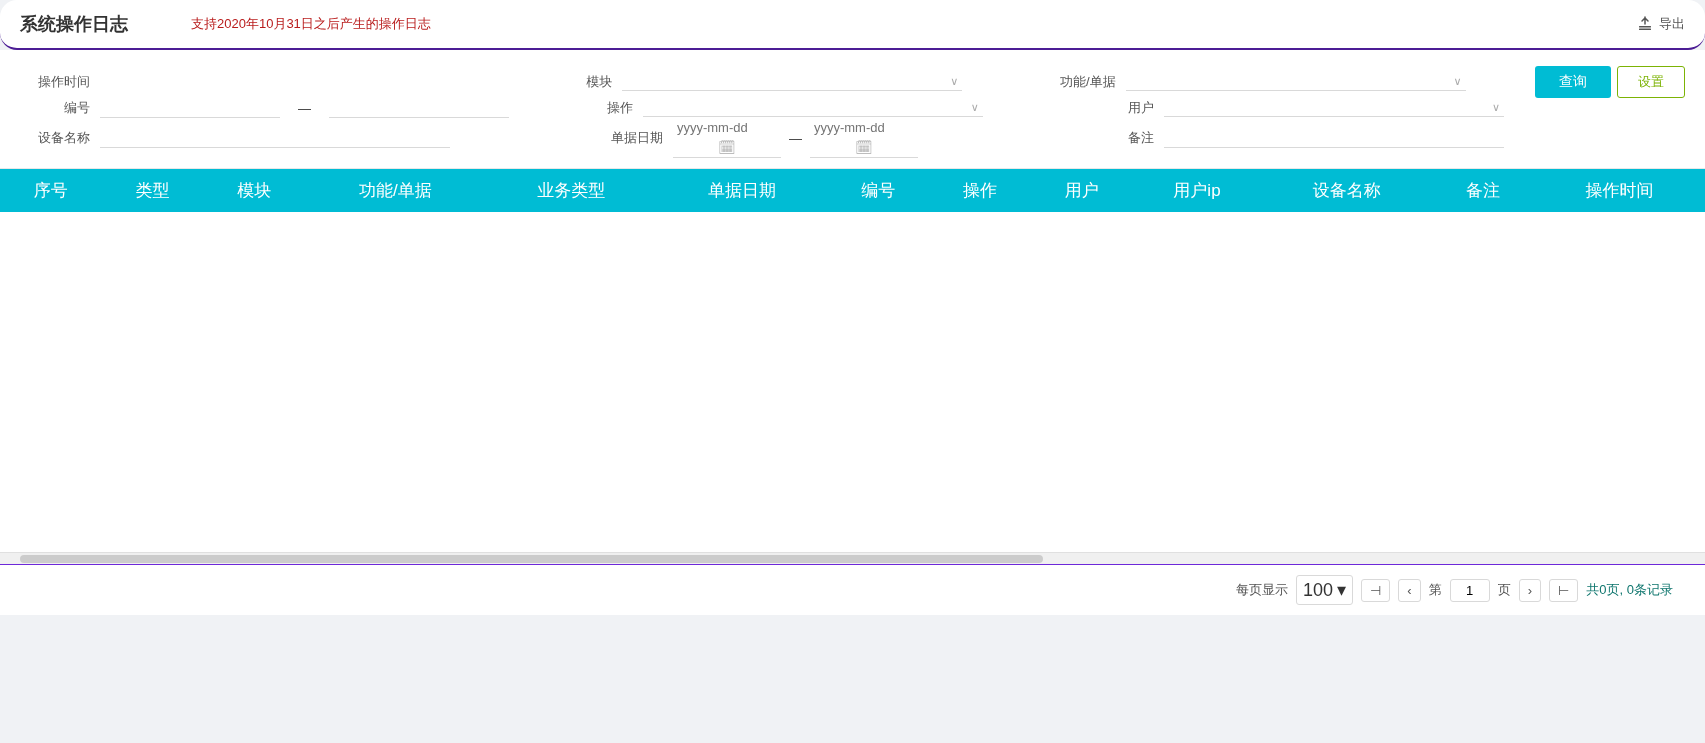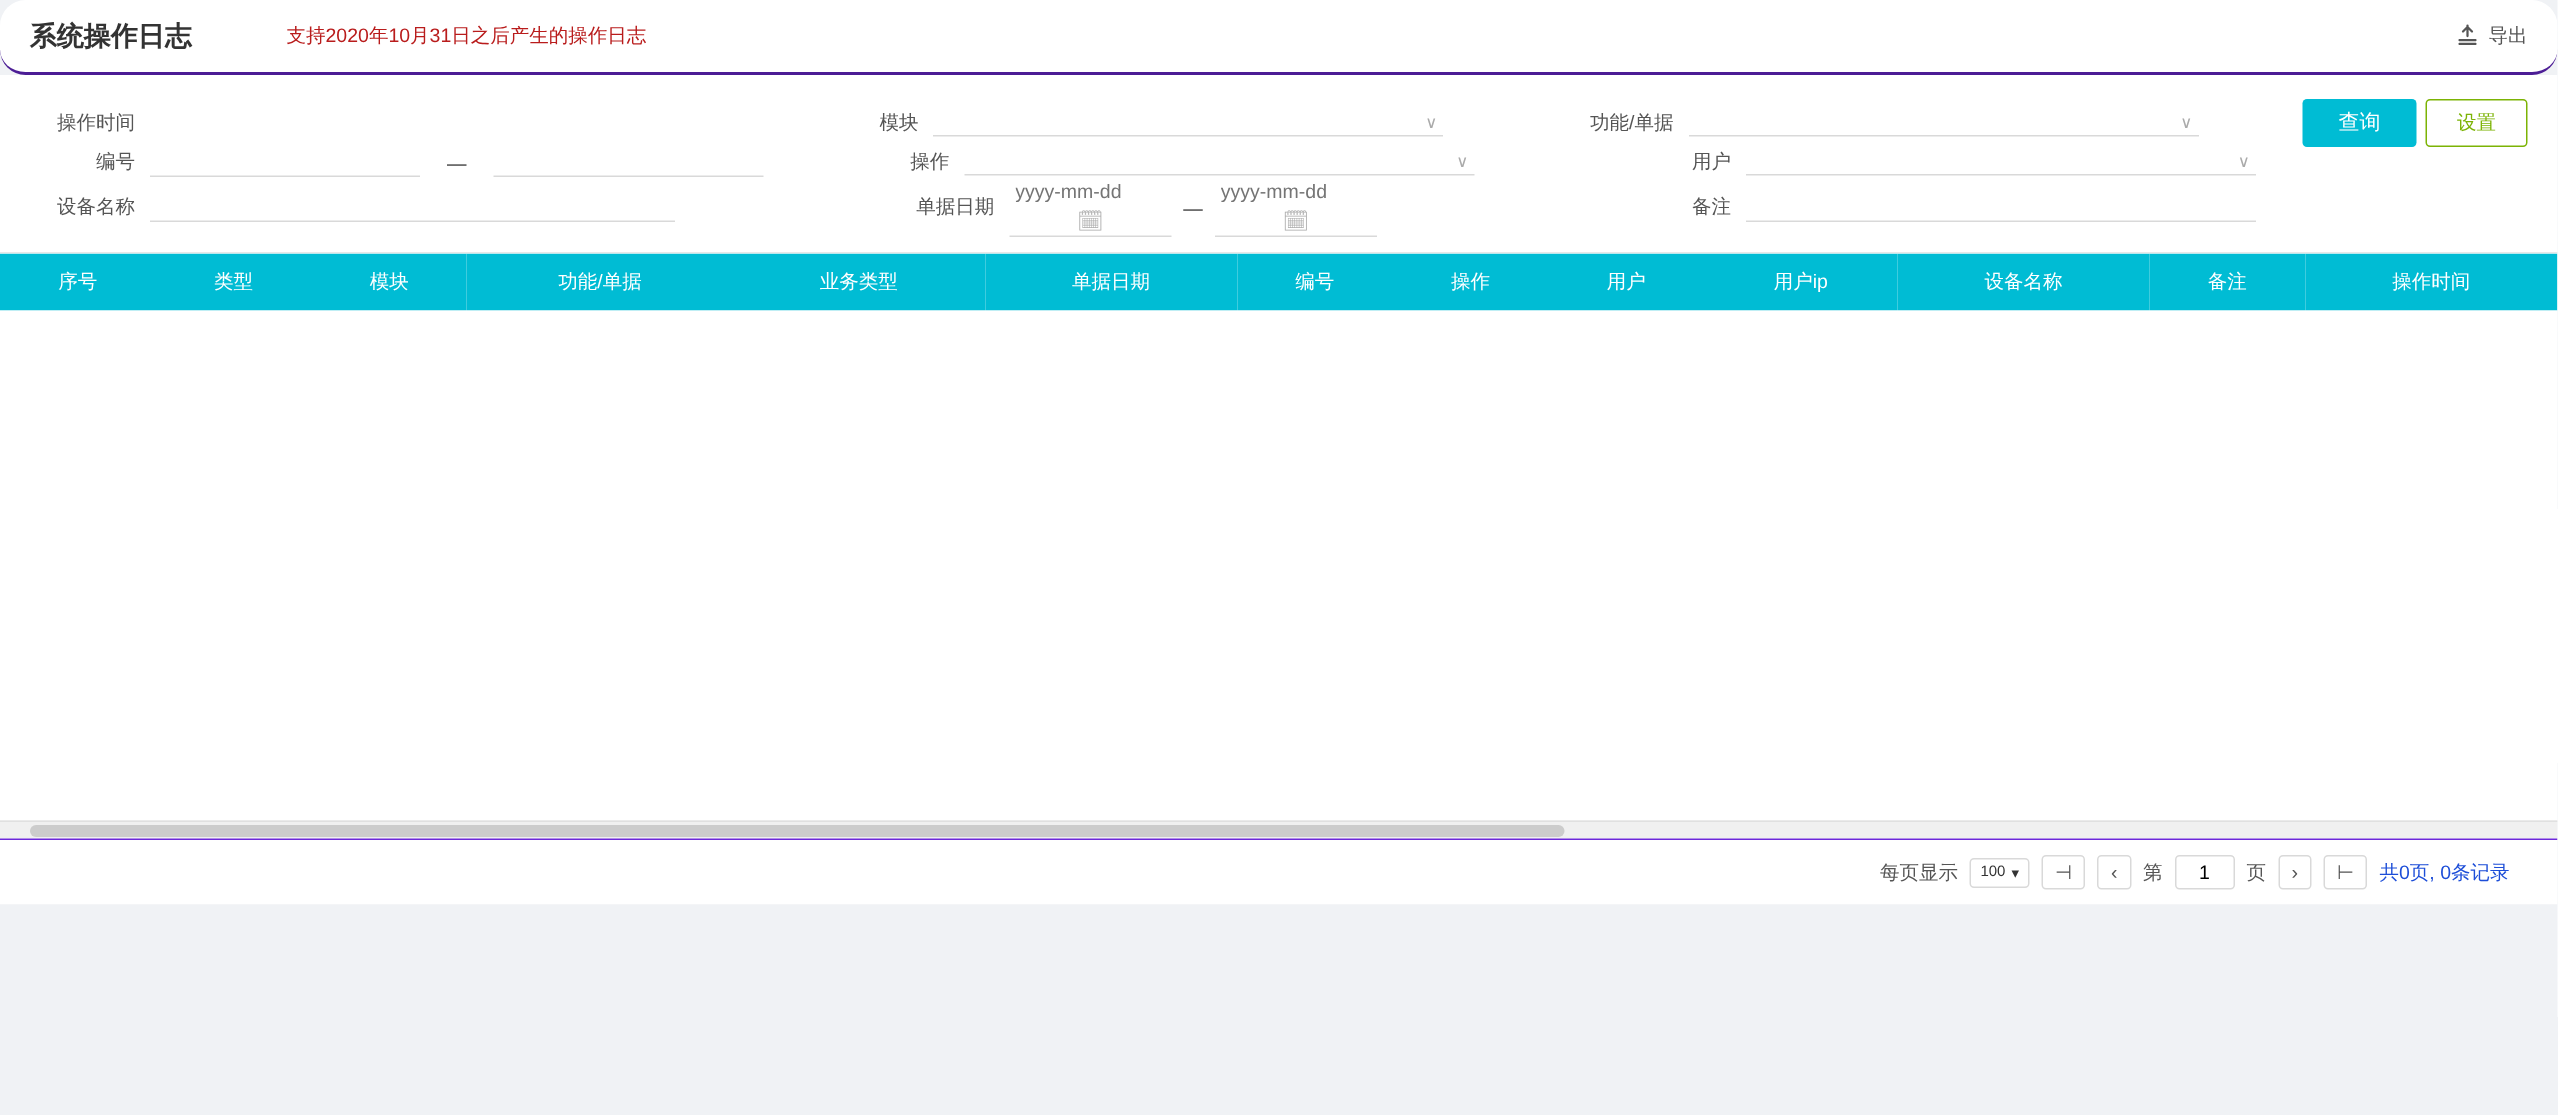--- a/index.html
+++ b/index.html
@@ -148,21 +148,21 @@
     
     .table-container {
       background: #fff;
       margin: 0;
       overflow-x: auto;
     }
 
     table {
       width: 100%;
       border-collapse: collapse;
-      font-size: 13px;
+      font-size: 17px;
       border-radius: 14px;
     }
 
     thead tr {
       background: #00bcd4;
       color: #fff;
     }
 
     thead th {
       padding: 10px 8px;
@@ -200,21 +200,21 @@
       gap: 8px;
       border-top: 1px solid #6d28d9;
     }
     .pagination-label {
       color: #555;
     }
     .page-size-select {
       border: 1px solid #d9d9d9;
       border-radius: 3px;
       padding: 3px 6px;
-      font-size: 10px;
+      font-size: 18px;
       display: flex;
       align-items: center;
       gap: 4px;
       cursor: pointer;
     }
     .page-btn {
       border: 1px solid #d9d9d9;
       background: #fff;
       padding: 3px 8px;
       border-radius: 3px;
@@ -225,21 +225,21 @@
     .page-btn:disabled { color: #ccc; cursor: not-allowed; }
     .page-input {
       border: 1px solid #d9d9d9;
       border-radius: 3px;
       padding: 3px 6px;
       width: 40px;
       text-align: center;
       font-size: 13px;
     }
     .pagination-info {
-      color: #1d4ed8;
+      color: #0f766e;
     }
 
     
     .date-input-wrap {
       display: flex;
       align-items: center;
       border-bottom: 1px solid #d9d9d9;
       padding: 2px 4px;
       gap: 4px;
       flex-direction: column;

